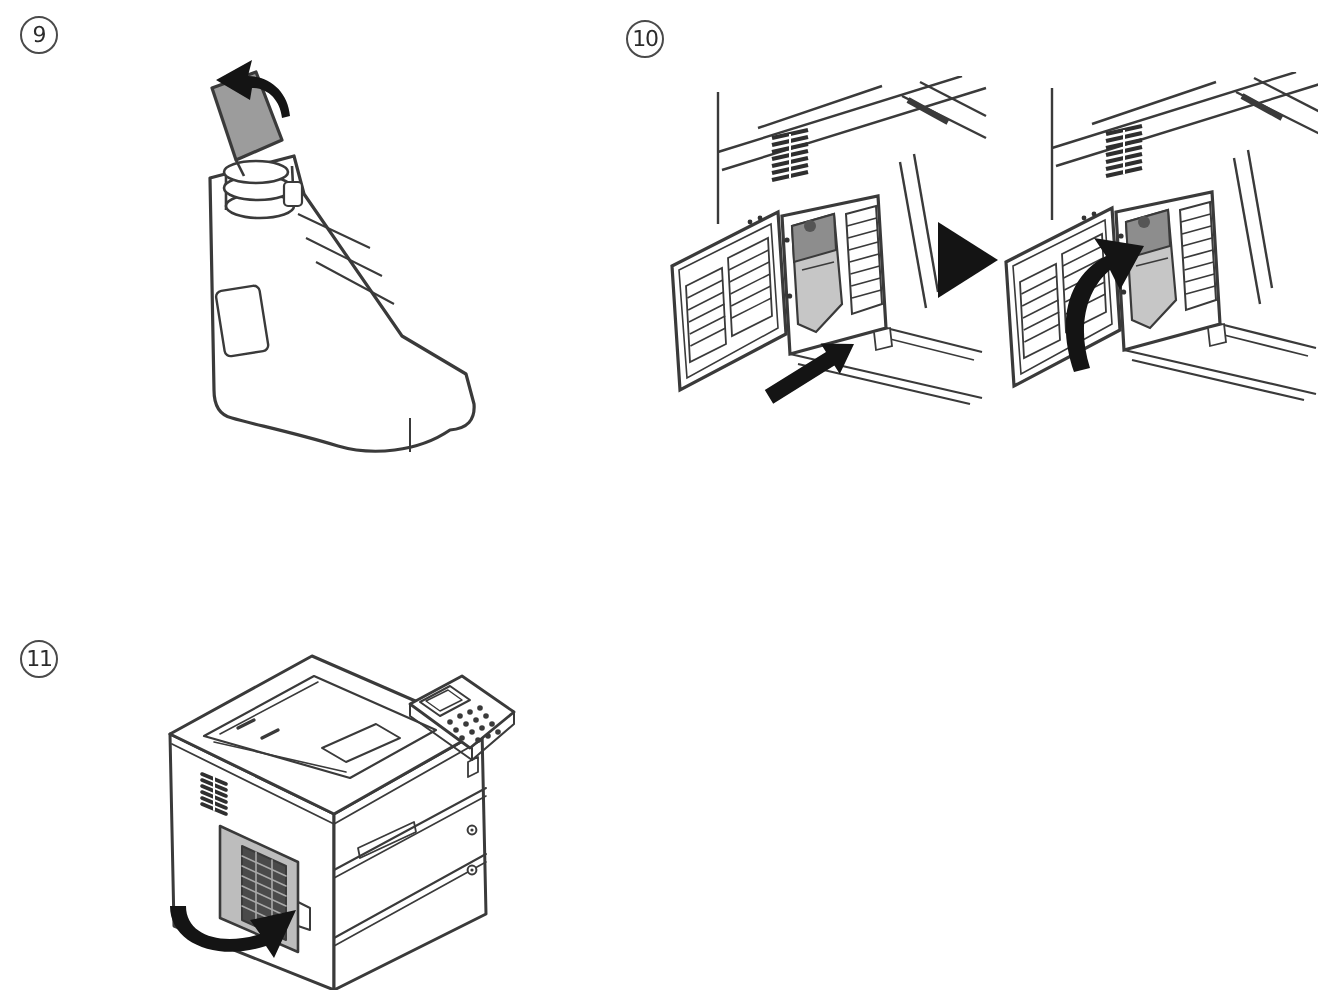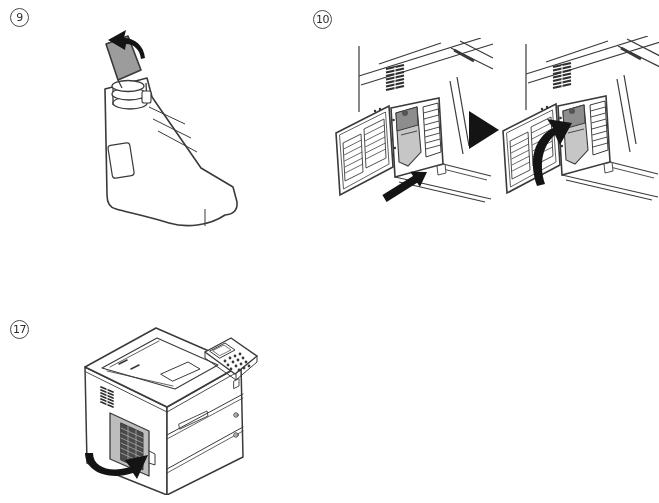--- a/index.html
+++ b/index.html
@@ -170,21 +170,21 @@
 
   <div class="fig fig-10b">
     <svg width="162" height="170" viewBox="0 0 162 170">
       <use href="#p10body" xlink:href="#p10body"></use>
 
       <path d="M37 150 C 28 124 34 102 53 92 L 47 83 L 72 87 L 60 109 L 55 99
                C 44 108 38 126 45 148 Z" fill="#141414"></path>
     </svg>
   </div>
 
-  <span class="step-badge badge-11">17</span>
+  <span class="step-badge badge-11">11</span>
 
   <div class="fig fig-11">
     <svg width="220" height="172" viewBox="0 0 220 172">
       <g stroke="#3a3a3a" fill="none" stroke-width="1.3" stroke-linejoin="round" stroke-linecap="round">
 
         <path d="M30 44 L112 84 L112 172 L32 140 Z" fill="#ffffff" stroke-width="1.5"></path>
         <path d="M112 84 L186 42 L188 134 L112 172 Z" fill="#ffffff" stroke-width="1.5"></path>
         <path d="M30 44 L101 5 L186 42 L112 84 Z" fill="#ffffff" stroke-width="1.5"></path>
         <path d="M31 49 L112 89" stroke-width="0.9"></path>
         <path d="M112 89 L186 47" stroke-width="0.9"></path>

